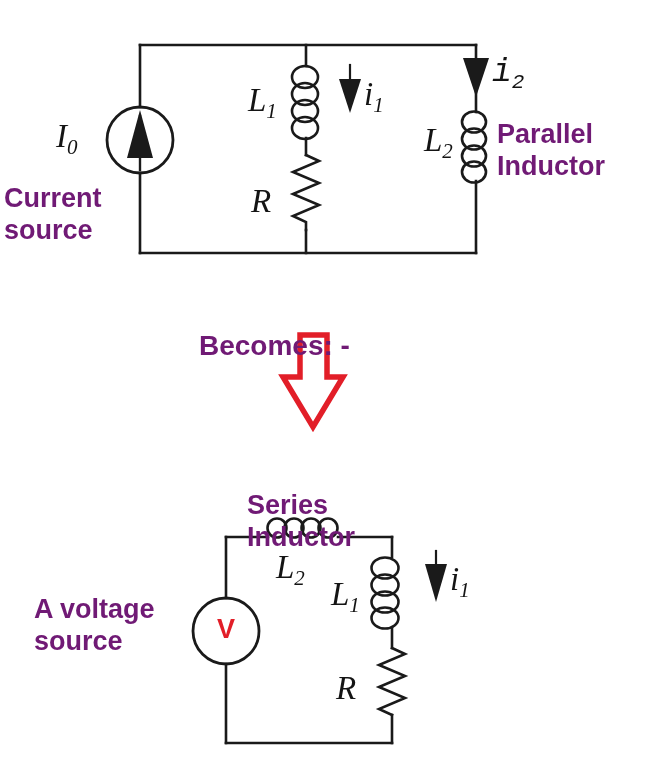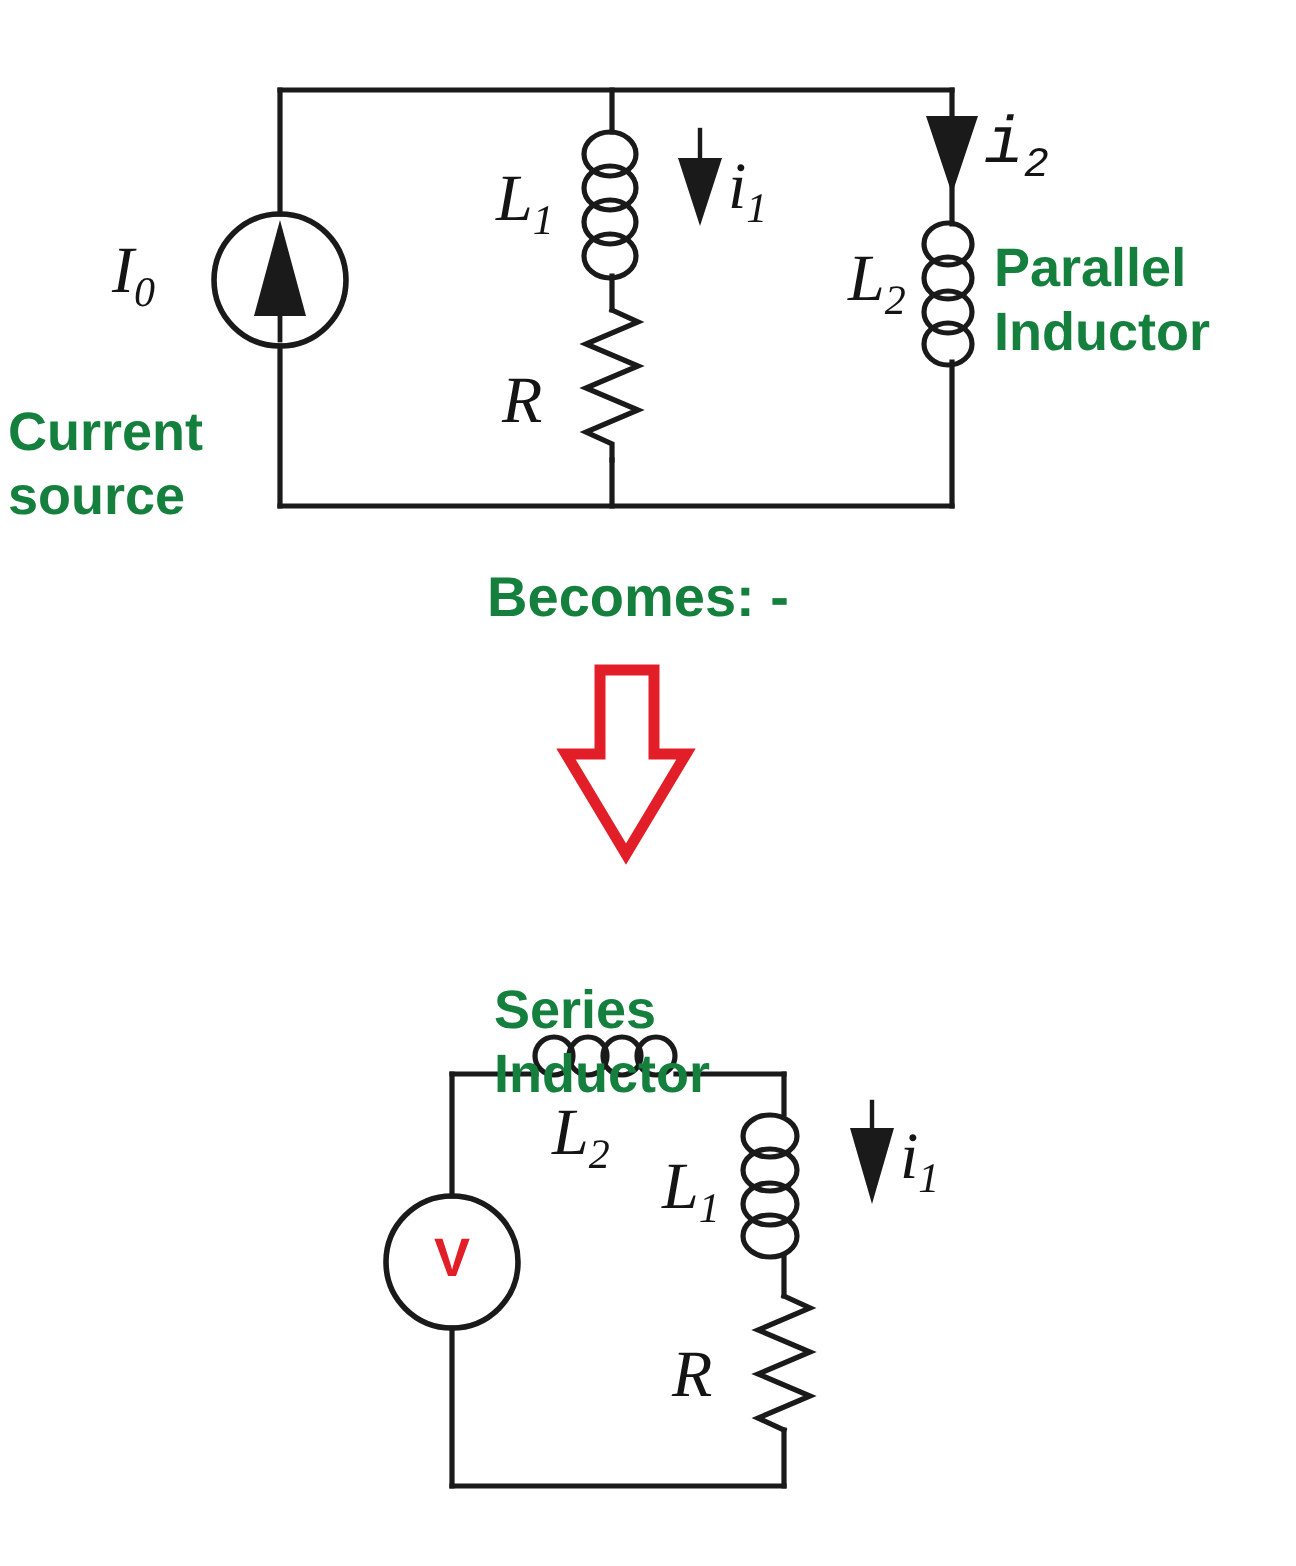--- a/index.html
+++ b/index.html
@@ -2,29 +2,29 @@
 <html><head>
 <meta charset="utf-8">
 <style>
   html,body{margin:0;padding:0;background:#ffffff;}
   #stage{
     position:relative;width:648px;height:783px;background:#ffffff;overflow:hidden;
     font-family:"Liberation Sans",sans-serif;
   }
   svg.circuit{position:absolute;left:0;top:0;width:648px;height:783px;}
   .red-label{
-    position:absolute;color:#15803d;font-weight:bold;font-size:27px;line-height:32px;
+    position:absolute;color:#701a75;font-weight:bold;font-size:27px;line-height:32px;
     font-family:"Liberation Sans",sans-serif;white-space:normal;
   }
   .sym{
     position:absolute;color:#141414;font-family:"Liberation Serif",serif;
     font-style:italic;font-size:33px;line-height:33px;white-space:nowrap;
   }
   .sym .sub{font-size:21px;font-style:italic;vertical-align:-7px;letter-spacing:0;}
-  .center{text-align:center;}
+  .center{margin-top:47px;}
   .v-label{
     position:absolute;color:#e21e28;font-weight:bold;font-size:27px;line-height:27px;
     text-align:center;font-family:"Liberation Sans",sans-serif;
   }
 </style>
 </head>
 <body>
 
 <div id="stage">
 
@@ -94,21 +94,21 @@
 
       <path d="M436,551 V567" stroke-width="2.2"></path>
       <polygon points="425,564 447,564 436,602" fill="#1a1a1a" stroke="none"></polygon>
     </g>
   </svg>
 
   <div class="sym" style="left:56px;top:120px;">
     <span>I</span><span class="sub">0</span>
   </div>
 
-  <div class="red-label" style="left:4px;top:182px;width:132px;margin-top:18px;">Current source</div>
+  <div class="red-label" style="left:4px;top:182px;width:132px;">Current source</div>
 
   <div class="sym" style="left:248px;top:84px;">
     <span>L</span><span class="sub">1</span>
   </div>
 
   <div class="sym" style="left:364px;top:78px;">
     <span>i</span><span class="sub">1</span>
   </div>
 
   <div class="sym" style="left:492px;top:56px;font-family:Liberation Mono, monospace;">
@@ -132,18 +132,19 @@
   </div>
 
   <div class="sym" style="left:331px;top:578px;">
     <span>L</span><span class="sub">1</span>
   </div>
 
   <div class="sym" style="left:450px;top:563px;">
     <span>i</span><span class="sub">1</span>
   </div>
 
+  <div class="red-label" style="left:34px;top:593px;width:165px;">A voltage source</div>
 
   <div class="v-label" style="left:209px;top:616px;width:34px;">V</div>
 
   <div class="sym" style="left:336px;top:672px;">R</div>
 
 </div>
 
 </body></html>

